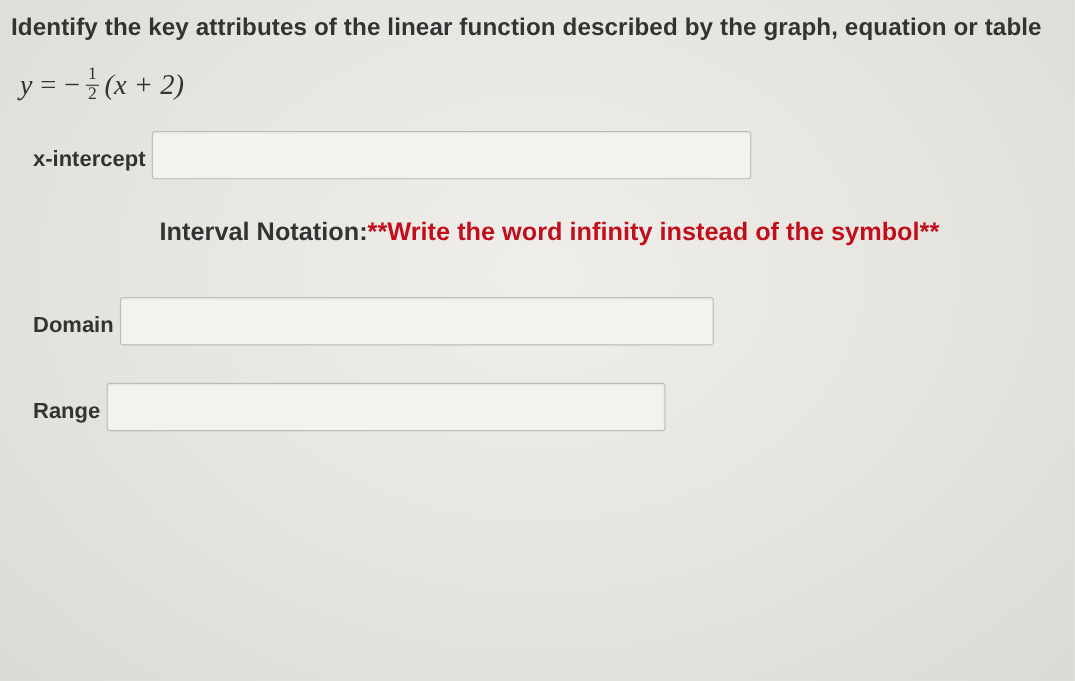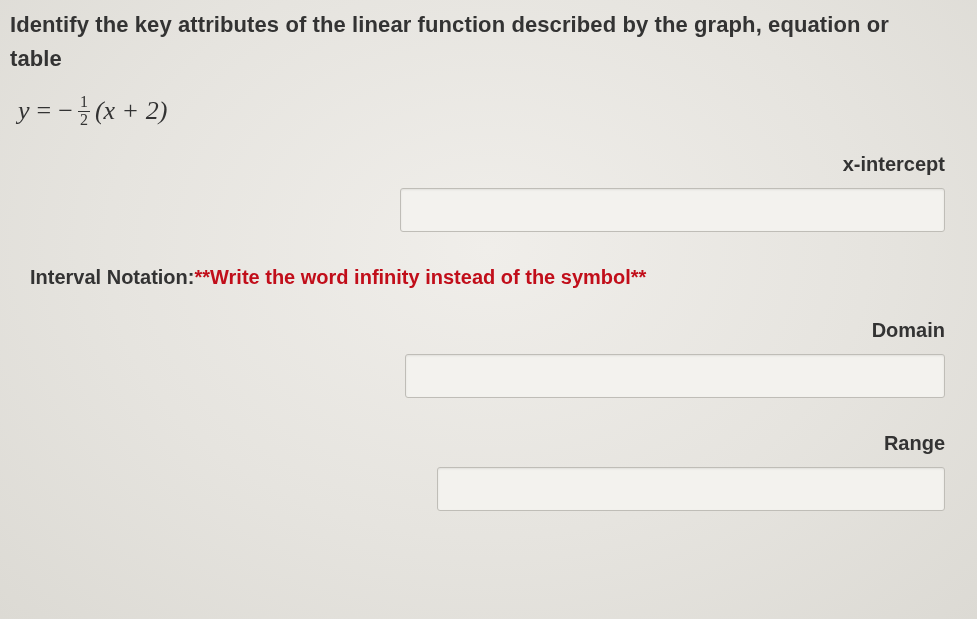--- a/index.html
+++ b/index.html
@@ -7,21 +7,21 @@
     margin: 0;
     padding: 0;
     width: 977px;
     height: 619px;
     background: #e8e6e2;
     font-family: "Segoe UI", "Helvetica Neue", Arial, sans-serif;
     color: #2a2a2a;
     overflow: hidden;
   }
   .page {
-    padding: 8px 32px 18px 8px;
+    padding: 8px 8px 18px 8px;
     background: radial-gradient(ellipse at 50% 40%, #f0eeea 0%, #e6e4df 55%, #dcdad4 100%);
     height: 100%;
   }
   .prompt {
     font-weight: 700;
     font-size: 22px;
     line-height: 1.55;
     color: #333;
     margin: 0 0 18px 2px;
     letter-spacing: 0.1px;
@@ -46,21 +46,20 @@
     font-style: normal;
     margin: 0 2px;
   }
   .frac .num { border-bottom: 1.3px solid #333; padding: 0 2px; }
   .frac .den { padding: 0 2px; }
   .row {
     display: flex;
     align-items: flex-end;
     margin: 0 0 34px 22px;
     gap: 6px;
-    flex-direction: column;
   }
   .row .label {
     font-weight: 700;
     font-size: 20px;
     color: #333;
     padding-bottom: 6px;
   }
   .row input[type="text"] {
     height: 44px;
     border: 1px solid #bfbdb7;
@@ -70,23 +69,24 @@
     font-size: 18px;
     padding: 0 10px;
     outline: none;
   }
   .row.xint input { width: 545px; }
   .row.yint input { width: 548px; }
   .row.domain input { width: 540px; }
   .row.range  input { width: 508px; }
   .interval-note {
     font-weight: 700;
-    font-size: 20px;
-    margin: 0 0 30px 22px;
+    font-size: 23px;
+    margin: 0 0 46px 22px;
     color: #333;
+    text-align: center;
   }
   .interval-note .red {
     color: #c10e1a;
   }
 </style>
 </head>
 <body>
 
 <div class="page">
 

